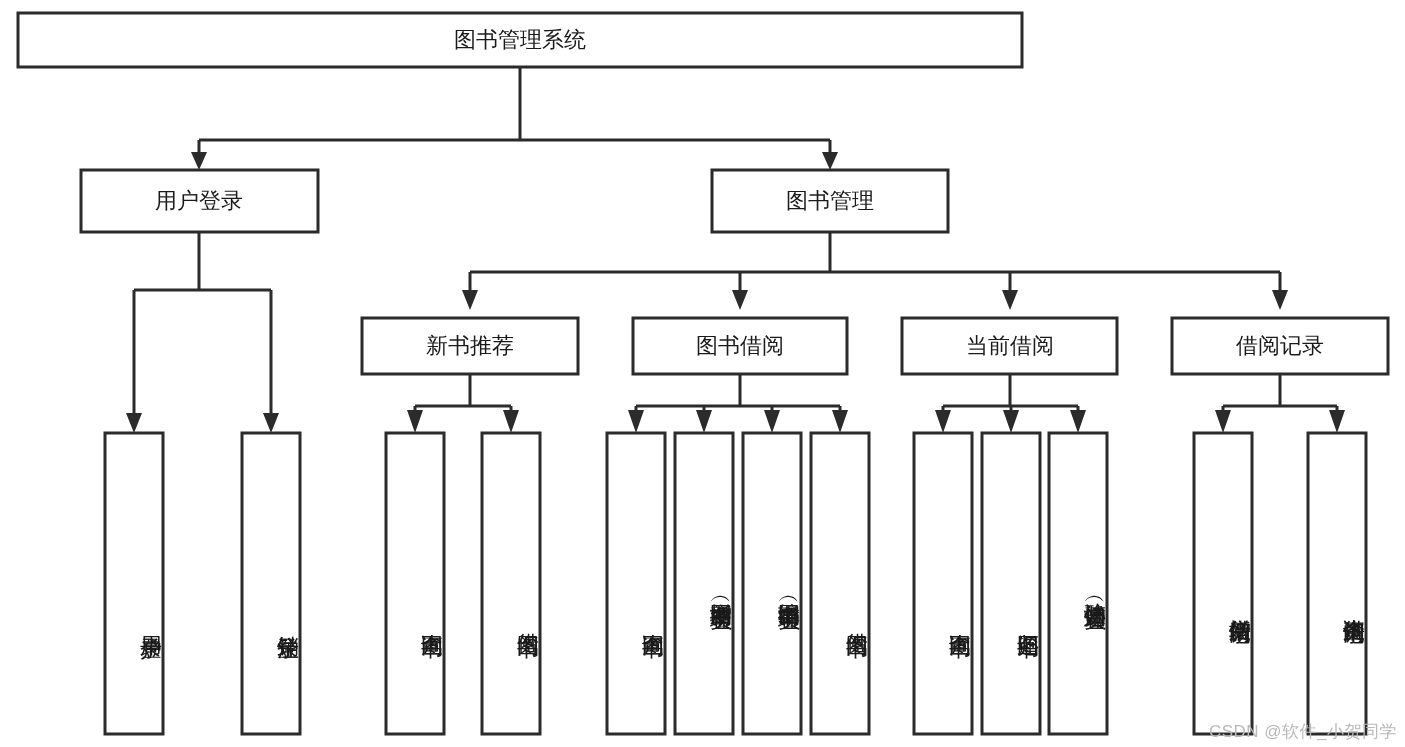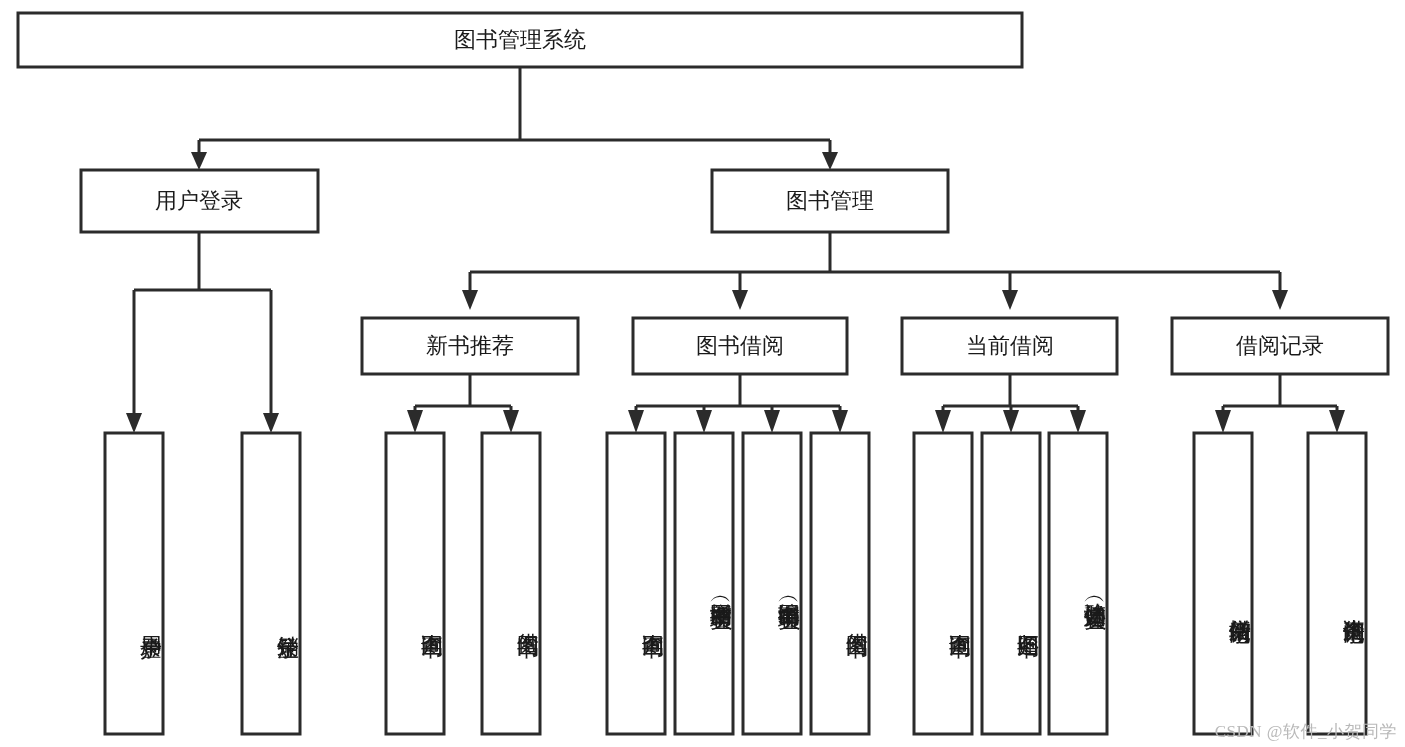--- a/index.html
+++ b/index.html
@@ -59,21 +59,21 @@
     color: #1a1a1a;
     writing-mode: vertical-rl;
     text-orientation: upright;
     letter-spacing: 1px;
     pointer-events: none;
   }
   .watermark {
     position: absolute;
     right: 8px;
     bottom: 4px;
-    font-family: Liberation Serif, serif;
+    font-family: Liberation Sans, sans-serif;
     font-size: 17px;
     color: #b9b9b9;
     letter-spacing: 0.5px;
     white-space: nowrap;
   }
 </style>
 </head>
 <body>
 
 <div id="diagram-root">

